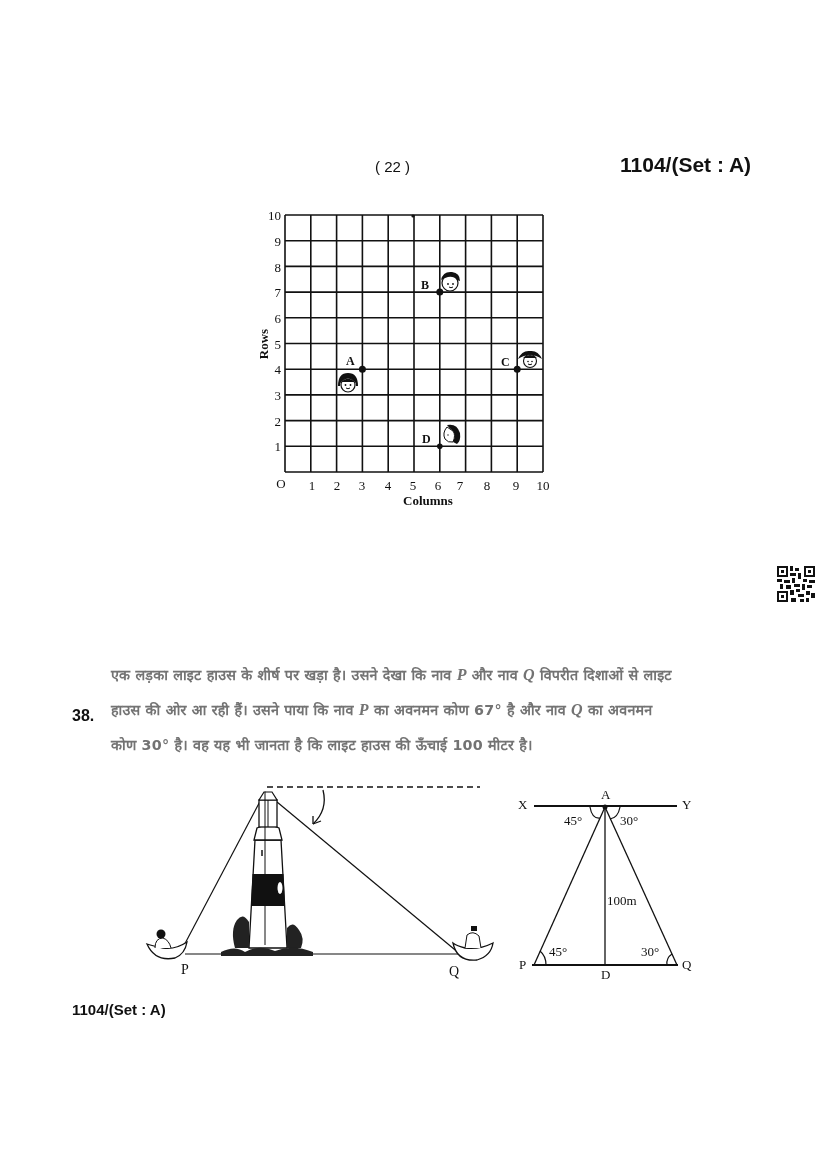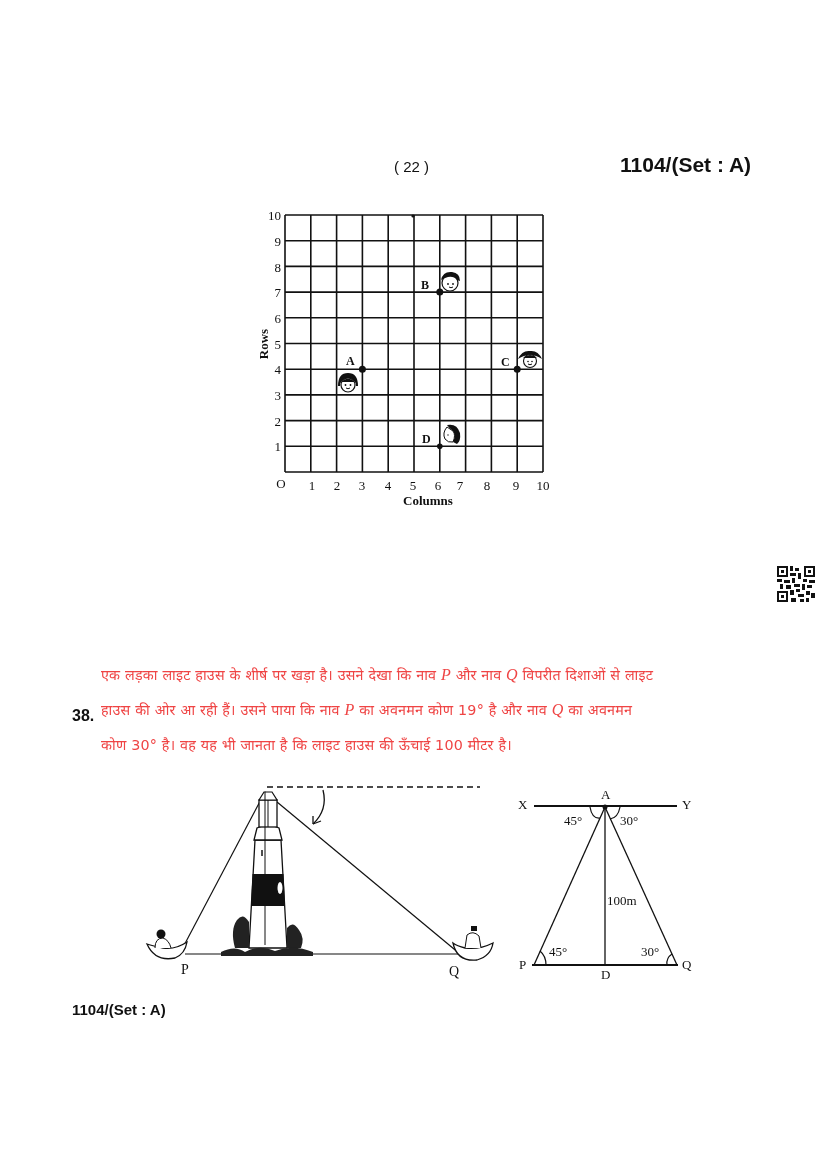--- a/index.html
+++ b/index.html
@@ -1,22 +1,22 @@
 <!DOCTYPE html>
 <html><head>
 <meta charset="utf-8">
 <style>
   html, body { margin:0; padding:0; background:#ffffff; }
   body { width:826px; height:1169px; position:relative; overflow:hidden; font-family:"Liberation Sans", sans-serif; color:#111; }
   .abs { position:absolute; }
-  .page-num { left:394px; top:158px; font-size:15px; }
+  .page-num { left:375px; top:158px; font-size:15px; }
   .set-header { left:620px; top:153px; font-size:21px; font-weight:bold; }
   .set-footer { left:72px; top:1001px; font-size:15px; font-weight:bold; }
   .qnum { left:72px; top:666px; font-size:16px; font-weight:bold;margin-top:41px; }
-  .qline { left:101px; font-family:"DejaVu Sans", sans-serif; font-size:14.3px; letter-spacing:0.2px; white-space:nowrap; color:#ef4444; }
+  .qline { left:111px; font-family:"DejaVu Sans", sans-serif; font-size:14.3px; letter-spacing:0.2px; white-space:nowrap; color:#737373;font-weight:bold; }
   .qline .it { font-family:"Liberation Serif", serif; font-style:italic; font-size:16px; }
   svg text { font-family:"Liberation Serif", serif; }
   .grid-label { font-family:"Liberation Mono", monospace; font-size:13px; fill:#111; }
 </style>
 </head>
 <body>
 
 <div class="abs page-num">( 22 )</div>
 <div class="abs set-header">1104/(Set : A)</div>
 
@@ -163,21 +163,21 @@
       <rect x="24" y="34" width="4" height="3"></rect>
     <rect x="30" y="33" width="3" height="4"></rect>
   </g>
 </svg>
 
 <div class="abs qnum">38.</div>
 <div class="abs qline" style="top:665px;">
   <span>एक लड़का लाइट हाउस के शीर्ष पर खड़ा है। उसने देखा कि नाव </span><span class="it">P</span><span> और नाव </span><span class="it">Q</span><span> विपरीत दिशाओं से लाइट</span>
 </div>
 <div class="abs qline" style="top:700px;">
-  <span>हाउस की ओर आ रही हैं। उसने पाया कि नाव </span><span class="it">P</span><span> का अवनमन कोण 19° है और नाव </span><span class="it">Q</span><span> का अवनमन</span>
+  <span>हाउस की ओर आ रही हैं। उसने पाया कि नाव </span><span class="it">P</span><span> का अवनमन कोण 67° है और नाव </span><span class="it">Q</span><span> का अवनमन</span>
 </div>
 <div class="abs qline" style="top:735px;text-align:right;">कोण 30° है। वह यह भी जानता है कि लाइट हाउस की ऊँचाई 100 मीटर है।</div>
 
 <svg class="abs" style="left:135px;top:780px;" width="375" height="200">
 
   <line x1="132" y1="7" x2="345" y2="7" stroke="#111" stroke-width="1.5" stroke-dasharray="6,4"></line>
 
   <path d="M188,10 Q193,30 178,44" stroke="#111" stroke-width="1.3" fill="none"></path>
   <path d="M178,44 L178,36 M178,44 L186,41" stroke="#111" stroke-width="1.3" fill="none"></path>
 

